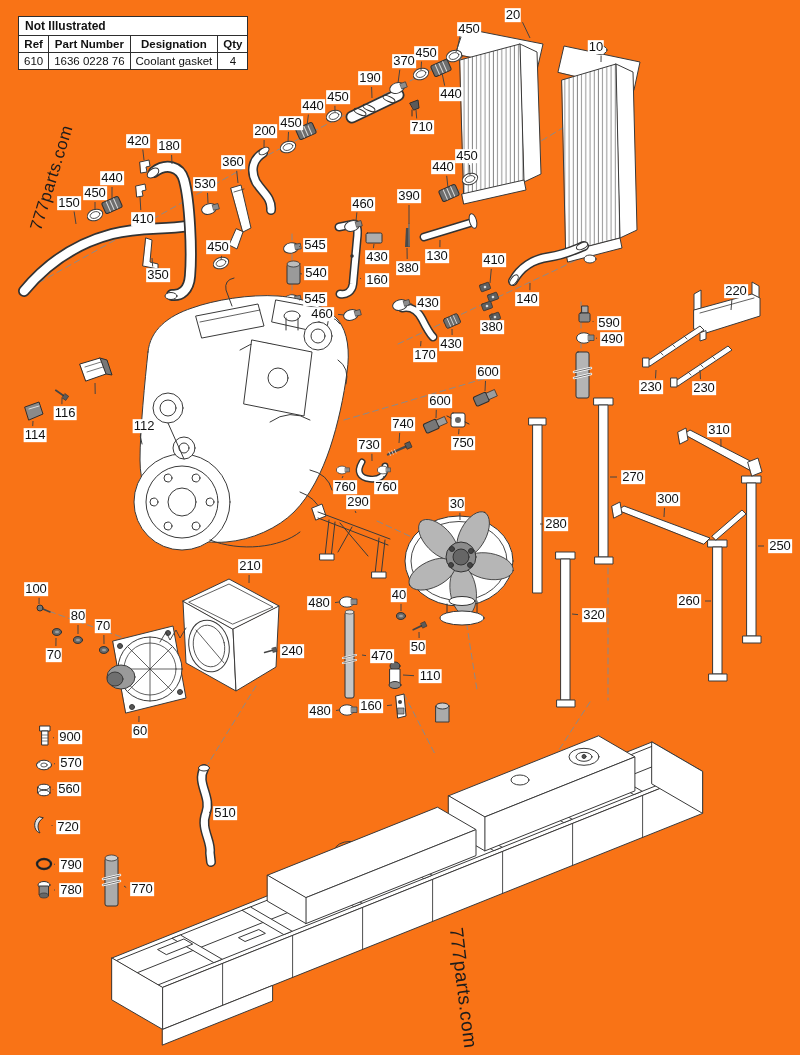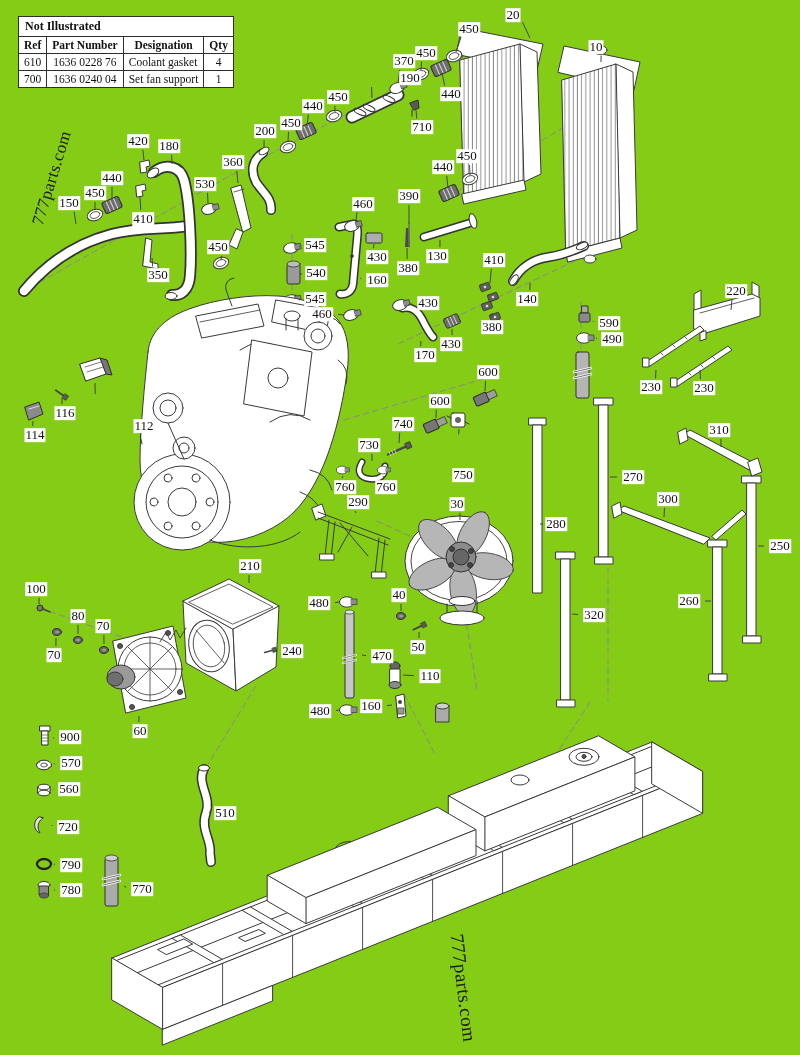--- a/index.html
+++ b/index.html
@@ -1,17 +1,17 @@
 <!DOCTYPE html>
 <html><head>
 <meta charset="utf-8">
 <style>
   html,body{margin:0;padding:0;background:#fff;}
-  #stage{position:relative;width:800px;height:1055px;background:#84cc16;overflow:hidden;
-         font-family:Liberation Serif, serif;}
+  #stage{position:relative;width:800px;height:1055px;background:#f97316;overflow:hidden;
+         font-family:Liberation Sans, sans-serif;}
   #art,#leaders{position:absolute;left:0;top:0;}
   #leaders{pointer-events:none;}
   .callout{position:absolute;transform:translate(-50%,-50%);font-size:13px;color:#111;
            background:#fff;padding:0 1px;line-height:1.05;white-space:nowrap;}
   #ni-table{position:absolute;left:18px;top:16px;border-collapse:collapse;background:#fff;}
   #ni-table td,#ni-table th{border:1px solid #2e2e2e;font-size:11.5px;color:#111;
            padding:2px 5px;text-align:center;}
   #ni-table th.title{text-align:left;font-weight:bold;font-size:12px;padding:2px 6px;}
   #ni-table td.desig{text-align:left;margin-left:32px;}
   .watermark{position:absolute;color:#1c1c1c;letter-spacing:.5px;white-space:nowrap;}
@@ -478,26 +478,20 @@
     <th>Ref</th>
     <th>Part Number</th>
     <th>Designation</th>
     <th>Qty</th>
   </tr>
   <tr>
     <td>610</td>
     <td>1636 0228 76</td>
     <td class="desig">Coolant gasket</td>
     <td>4</td>
-  </tr>
-  <tr>
-    <td>700</td>
-    <td>1636 0240 04</td>
-    <td class="desig">Set fan support</td>
-    <td>1</td>
   </tr>
 </tbody>
     </table>
 
 <div id="wm-tl" class="watermark">777parts.com</div>
 <div id="wm-br" class="watermark">777parts.com</div>
 
 <svg id="leaders" width="800" height="1055" viewBox="0 0 800 1055">
       <line x1="522.5" y1="22.2" x2="530" y2="38" stroke="#444" stroke-width="1"></line>
       <line x1="461.1" y1="36.8" x2="456" y2="52" stroke="#444" stroke-width="1"></line>
@@ -585,21 +579,21 @@
       <line x1="55.0" y1="890.0" x2="54" y2="890" stroke="#444" stroke-width="1"></line>
       <line x1="209.0" y1="812.4" x2="211" y2="812" stroke="#444" stroke-width="1"></line>
       <line x1="126.2" y1="887.5" x2="124" y2="886" stroke="#444" stroke-width="1"></line>
     </svg>
 <div id="callouts">
       <div class="callout" style="left: 513px; top: 15px;">20</div>
       <div class="callout" style="left: 469px; top: 29px;">450</div>
       <div class="callout" style="left: 426px; top: 53px;">450</div>
       <div class="callout" style="left: 404px; top: 61px;">370</div>
       <div class="callout" style="left: 451px; top: 94px;">440</div>
-      <div class="callout" style="left: 370px; top: 78px; margin-left: 40px;">190</div>
+      <div class="callout" style="left: 370px; top: 78px;">190</div>
       <div class="callout" style="left: 422px; top: 127px;">710</div>
       <div class="callout" style="left: 596px; top: 47px;">10</div>
       <div class="callout" style="left: 338px; top: 97px;">450</div>
       <div class="callout" style="left: 265px; top: 131px;">200</div>
       <div class="callout" style="left: 313px; top: 106px;">440</div>
       <div class="callout" style="left: 291px; top: 123px;">450</div>
       <div class="callout" style="left: 138px; top: 141px;">420</div>
       <div class="callout" style="left: 169px; top: 146px;">180</div>
       <div class="callout" style="left: 233px; top: 162px;">360</div>
       <div class="callout" style="left: 205px; top: 184px;">530</div>
@@ -631,21 +625,21 @@
       <div class="callout" style="left: 612px; top: 339px;">490</div>
       <div class="callout" style="left: 736px; top: 291px;">220</div>
       <div class="callout" style="left: 651px; top: 387px;">230</div>
       <div class="callout" style="left: 704px; top: 388px;">230</div>
       <div class="callout" style="left: 96px; top: 426px; margin-left: 48px;">112</div>
       <div class="callout" style="left: 65px; top: 413px;">116</div>
       <div class="callout" style="left: 35px; top: 435px;">114</div>
       <div class="callout" style="left: 488px; top: 372px;">600</div>
       <div class="callout" style="left: 440px; top: 401px;">600</div>
       <div class="callout" style="left: 403px; top: 424px;">740</div>
-      <div class="callout" style="left: 463px; top: 443px; margin-top: 32px;">750</div>
+      <div class="callout" style="left: 463px; top: 443px;">750</div>
       <div class="callout" style="left: 369px; top: 445px;">730</div>
       <div class="callout" style="left: 345px; top: 487px;">760</div>
       <div class="callout" style="left: 386px; top: 487px;">760</div>
       <div class="callout" style="left: 358px; top: 502px;">290</div>
       <div class="callout" style="left: 457px; top: 504px;">30</div>
       <div class="callout" style="left: 556px; top: 524px;">280</div>
       <div class="callout" style="left: 633px; top: 477px;">270</div>
       <div class="callout" style="left: 719px; top: 430px;">310</div>
       <div class="callout" style="left: 668px; top: 499px;">300</div>
       <div class="callout" style="left: 780px; top: 546px;">250</div>

